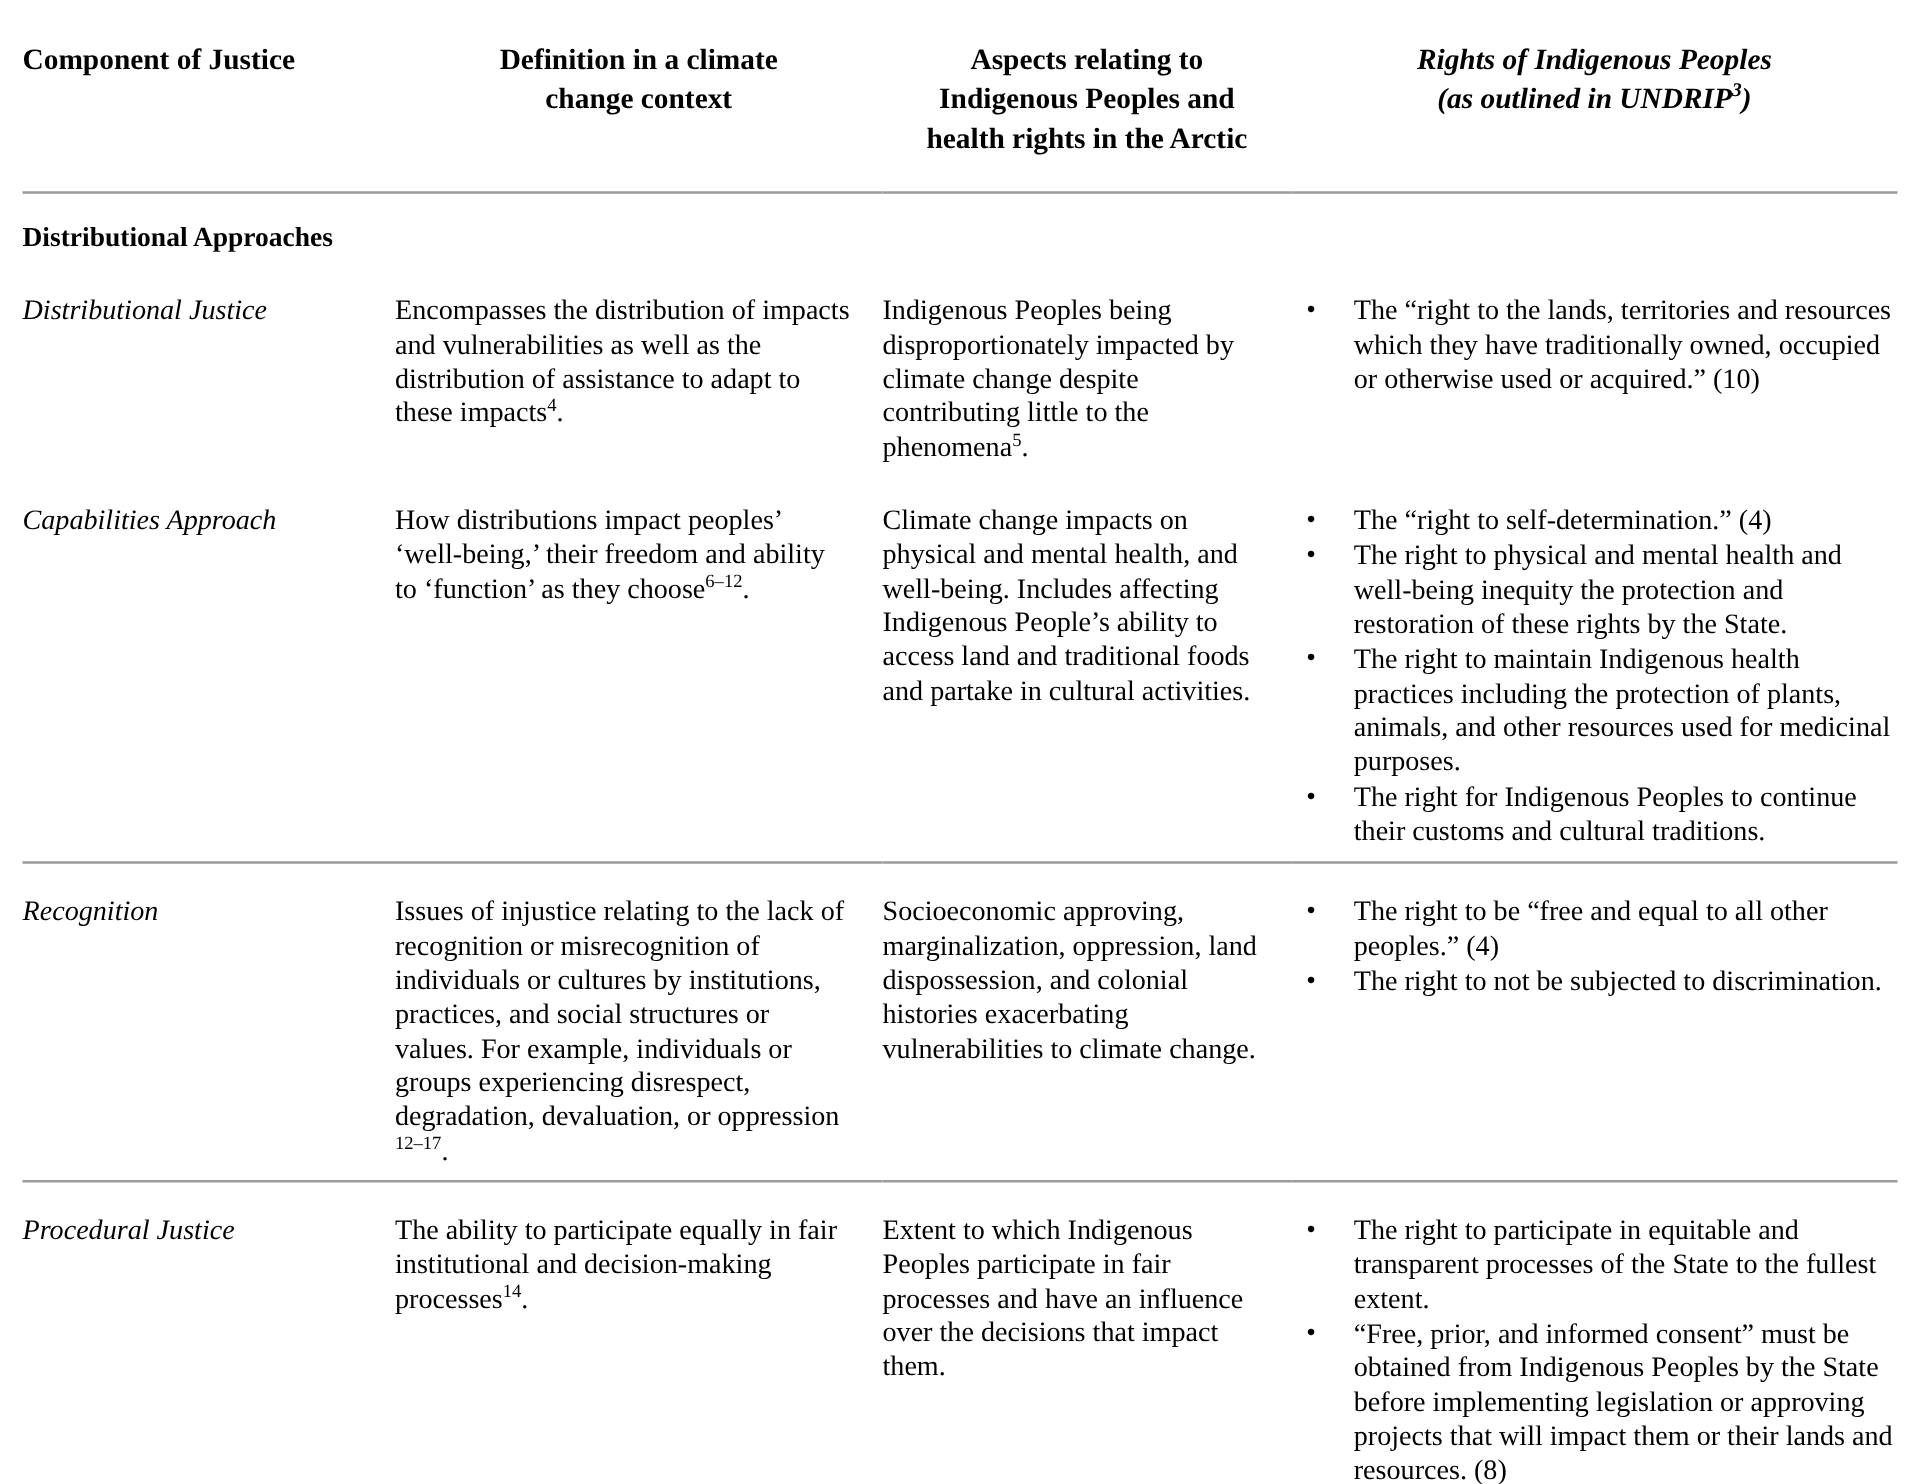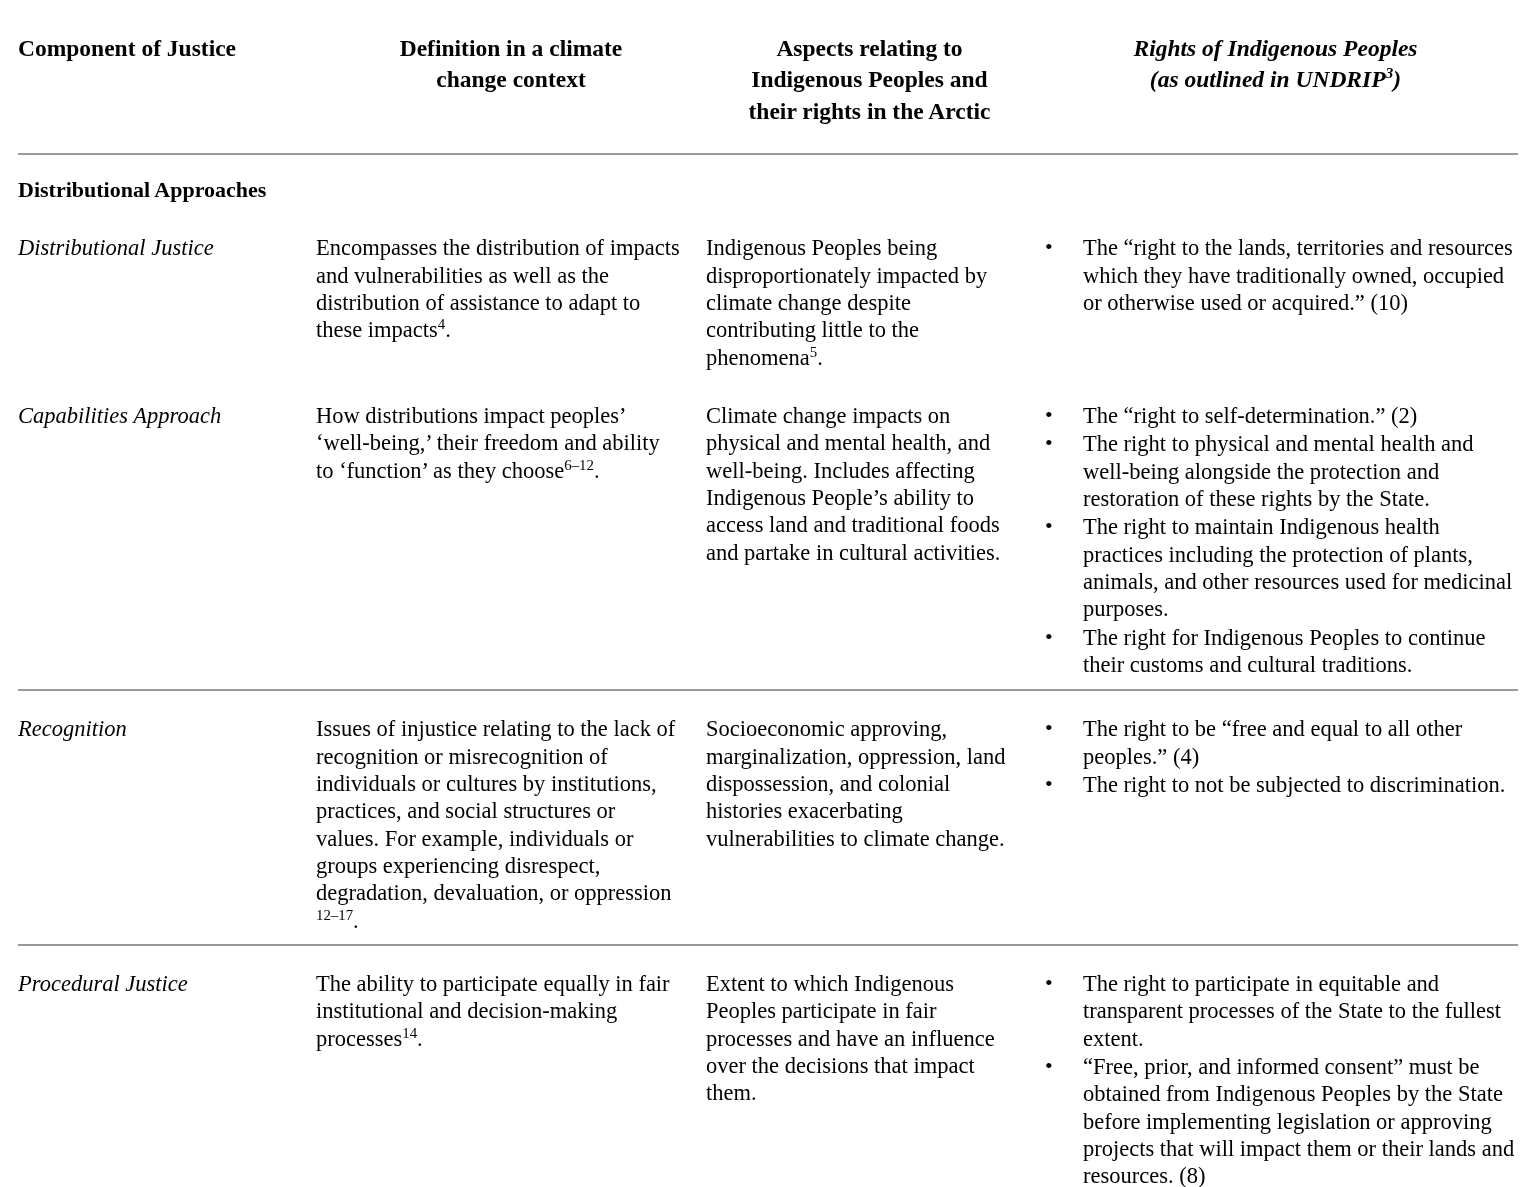--- a/index.html
+++ b/index.html
@@ -126,21 +126,21 @@
         <th class="h-left" style="border-color: rgb(154, 154, 154);">
             <span class="h-line">Component of Justice</span>
           </th>
         <th class="h-center" style="border-color: rgb(154, 154, 154);">
             <span class="h-line">Definition in a climate</span>
             <span class="h-line">change context</span>
           </th>
         <th class="h-center" style="border-color: rgb(154, 154, 154);">
             <span class="h-line">Aspects relating to</span>
             <span class="h-line">Indigenous Peoples and</span>
-            <span class="h-line">their rights in the Arctic</span>
+            <span class="h-line">health rights in the Arctic</span>
           </th>
         <th class="h-center" style="border-color: rgb(154, 154, 154); font-style: italic;">
             <span class="h-line">Rights of Indigenous Peoples</span>
             <span class="h-line">(as outlined in UNDRIP<sup>3</sup>)</span>
           </th>
       </tr>
     </thead>
     <tbody>
       <tr class="section-row">
         <td colspan="4">Distributional Approaches</td>
@@ -162,22 +162,22 @@
         <tr class="data-row">
           <td class="col-component">Capabilities Approach</td>
           <td class="col-definition">
             <span class="cell-text">How distributions impact peoples’ ‘well-being,’ their freedom and ability to ‘function’ as they choose<sup>6–12</sup>.</span>
           </td>
           <td class="col-aspects">
             <span class="cell-text">Climate change impacts on physical and mental health, and well-being. Includes affecting Indigenous People’s ability to access land and traditional foods and partake in cultural activities.</span>
           </td>
           <td class="col-rights">
             <ul class="rights-list">
-              <li><span class="bullet-dot">•</span><span>The “right to self-determination.” (2)</span></li>
-              <li><span class="bullet-dot">•</span><span>The right to physical and mental health and well-being alongside the protection and restoration of these rights by the State.</span></li>
+              <li><span class="bullet-dot">•</span><span>The “right to self-determination.” (4)</span></li>
+              <li><span class="bullet-dot">•</span><span>The right to physical and mental health and well-being inequity the protection and restoration of these rights by the State.</span></li>
               <li><span class="bullet-dot">•</span><span>The right to maintain Indigenous health practices including the protection of plants, animals, and other resources used for medicinal purposes.</span></li>
               <li><span class="bullet-dot">•</span><span>The right for Indigenous Peoples to continue their customs and cultural traditions.</span></li>
             </ul>
           </td>
         </tr>
         <tr class="data-row rule-above">
           <td class="col-component" style="border-color: rgb(154, 154, 154);">Recognition</td>
           <td class="col-definition" style="border-color: rgb(154, 154, 154);">
             <span class="cell-text">Issues of injustice relating to the lack of recognition or misrecognition of individuals or cultures by institutions, practices, and social structures or values. For example, individuals or groups experiencing disrespect, degradation, devaluation, or oppression <sup>12–17</sup>.</span>
           </td>

